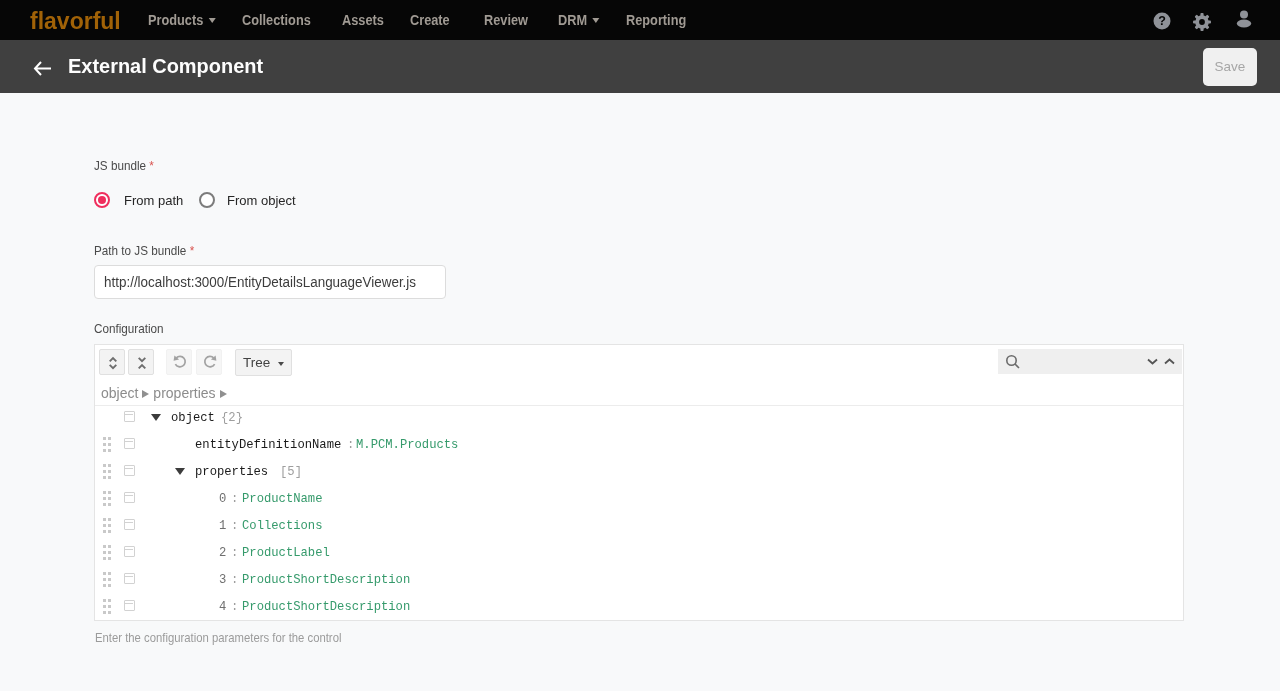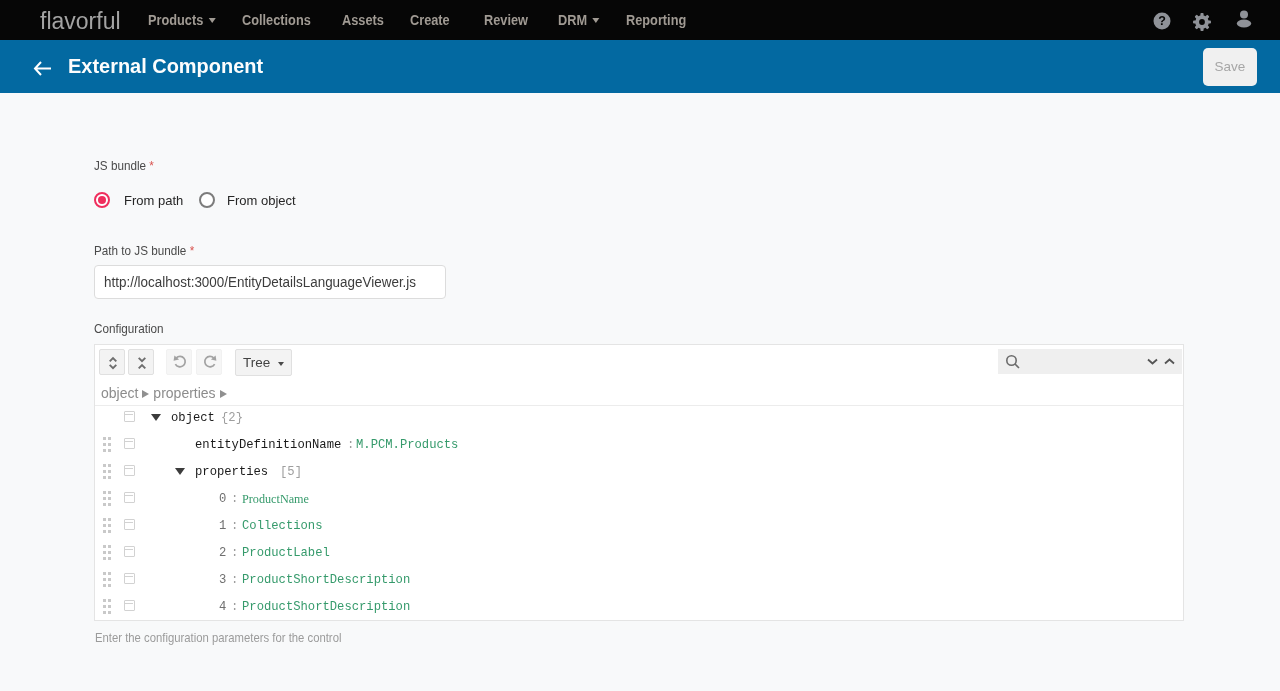--- a/index.html
+++ b/index.html
@@ -1,25 +1,25 @@
 <!DOCTYPE html>
 <html><head>
 <meta charset="utf-8">
 <style>
 * { margin:0; padding:0; box-sizing:border-box; }
 html,body { width:1280px; height:691px; overflow:hidden; }
 body { position:relative; background:#f8f9fa; font-family:"Liberation Sans",sans-serif; }
 .abs { position:absolute; }
 
 #topbar { position:absolute; left:0; top:0; width:1280px; height:40px; background:#060606; }
-#logo { position:absolute; left:40px; top:8px; color:#a3a3a3; font-size:23px; font-weight:normal; letter-spacing:0px; }
+#logo { position:absolute; left:30px; top:8px; color:#a16207; font-size:23px; font-weight:bold; letter-spacing:0px; }
 .nav { position:absolute; top:12px; font-size:14.5px; font-weight:bold; color:#a09a93; white-space:nowrap; transform:scaleX(0.88); transform-origin:0 50%; }
 .caret { display:inline-block; width:0; height:0; border-left:4.5px solid transparent; border-right:4.5px solid transparent; border-top:5px solid #a09a93; margin-left:6px; vertical-align:2px; }
 
-#bar2 { position:absolute; left:0; top:40px; width:1280px; height:53px; background:#0369a1; }
+#bar2 { position:absolute; left:0; top:40px; width:1280px; height:53px; background:#404040; }
 #title { position:absolute; left:68px; top:14px; color:#fdfdfd; font-size:21px; font-weight:bold; transform:scaleX(0.95); transform-origin:0 50%; }
 #savebtn { position:absolute; left:1203px; top:8px; width:54px; height:38px; background:#f0f0f0; border-radius:5px; color:#a6a6a6; font-size:13.5px; text-align:center; line-height:38px; }
 
 .lbl { position:absolute; font-size:13px; color:#4a4a4a; transform:scaleX(0.9); transform-origin:0 50%; }
 .req { color:#d9534f; font-size:13px; }
 .radio-outer { position:absolute; width:16px; height:16px; border-radius:50%; background:#fff; }
 .rtext { position:absolute; font-size:13px; color:#262626; }
 #pathinput { position:absolute; left:94px; top:265px; width:352px; height:34px; background:#fff; border:1px solid #dcdcdc; border-radius:4px; }
 #pathtext { position:absolute; left:104px; top:274px; font-size:14px; color:#3c3c3c; transform:scaleX(0.96); transform-origin:0 50%; }
 
@@ -195,21 +195,21 @@
         <i style="left:0;top:6px"></i>
         <i style="left:5.4px;top:6px"></i>
         <i style="left:0;top:12px"></i>
         <i style="left:5.4px;top:12px"></i>
       </div>
     <div class="sq">
         <div></div>
       </div>
     <span class="mono idx" style="left:124px;">0</span>
     <span class="mono meta" style="left:136px;">:</span>
-    <span class="mono val" style="left:147px;font-family:Liberation Serif, serif;">ProductName</span>
+    <span class="mono val" style="left:147px;">ProductName</span>
   </div>
   <div class="trow" style="top:167px;">
     <div class="dots">
         <i style="left:0;top:0"></i>
         <i style="left:5.4px;top:0"></i>
         <i style="left:0;top:6px"></i>
         <i style="left:5.4px;top:6px"></i>
         <i style="left:0;top:12px"></i>
         <i style="left:5.4px;top:12px"></i>
       </div>

